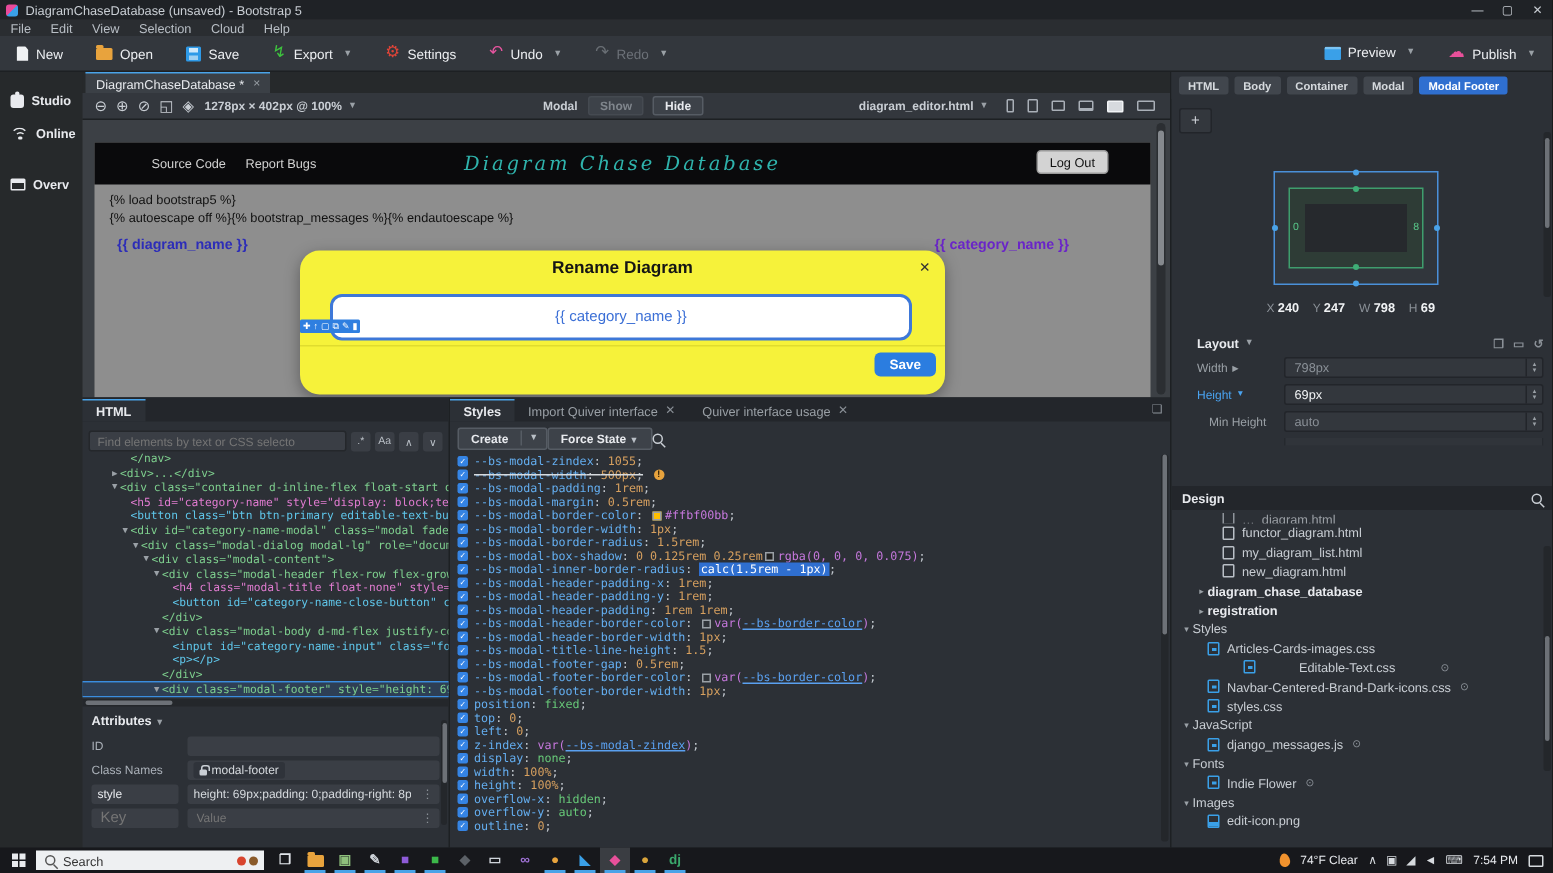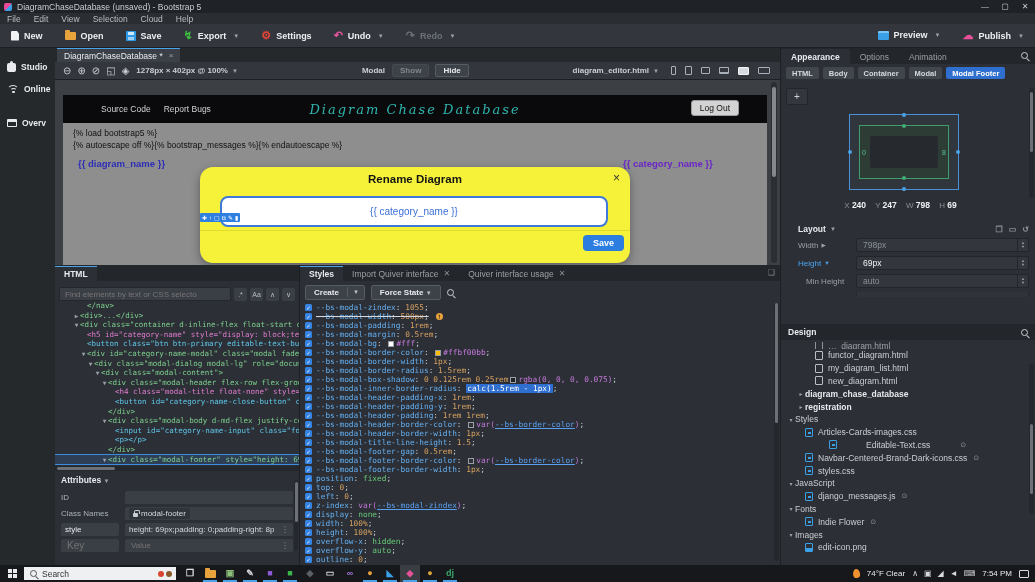--- a/index.html
+++ b/index.html
@@ -6,21 +6,21 @@
   *{box-sizing:border-box}
   .screen{position:relative;width:1035px;height:582px;overflow:hidden;background:#26292b;
     font-family:"Liberation Sans",sans-serif;color:#d6dade;-webkit-font-smoothing:antialiased}
   
   .titlebar{position:absolute;top:0;left:0;right:0;height:13px;background:#1f2226;display:flex;align-items:center;font-size:8.5px;color:#c9ced4}
   .app-ico{width:8px;height:8px;margin:0 5px 0 4px;border-radius:2px;background:linear-gradient(135deg,#e84a9b 0 50%,#3aa0e8 50% 100%)}
   .wctl{margin-left:auto;display:flex;height:100%}
   .wctl span{width:20px;text-align:center;font-size:8px;color:#c9ced4;line-height:13px}
   .menubar{position:absolute;top:13px;height:11px;left:0;right:0;background:#2a2d31;display:flex;align-items:center;font-size:8.5px;color:#b9bfc6;gap:13px;padding-left:7px}
   .toolbar{position:absolute;top:24px;height:24px;left:0;right:0;background:#33373d;display:flex;align-items:center;font-size:9px;border-bottom:1px solid #1d2023}
-  .tbtn{display:flex;align-items:center;gap:5px;padding:0 11px;height:100%;color:#eceef1;font-weight:bold}
+  .tbtn{display:flex;align-items:center;gap:5px;padding:0 11px;height:100%;color:#eceef1;font-weight:normal}
   .tbtn .car{font-size:6px;color:#9aa0a6;margin-left:2px}
   .tbtn.disabled{color:#6c7178}
   .tb-right{margin-left:auto;display:flex}
   .glyph-ico{font-size:11px;line-height:11px}
   .ico-new{width:8px;height:10px;background:#f0f2f4;border-radius:1px;clip-path:polygon(0 0,70% 0,100% 30%,100% 100%,0 100%)}
   .ico-folder{width:11px;height:8px;background:#e8a33d;border-radius:1px;position:relative}
   .ico-folder:before{content:"";position:absolute;top:-2px;left:0;width:5px;height:2px;background:#e8a33d;border-radius:1px 1px 0 0}
   .ico-save{width:10px;height:10px;background:#2e9ae8;border-radius:1px;position:relative}
   .ico-save:before{content:"";position:absolute;top:1px;left:2px;width:6px;height:3px;background:#cfe8fa}
   .ico-save:after{content:"";position:absolute;bottom:1px;left:2px;width:6px;height:3px;background:#9fd0f2}
@@ -100,21 +100,21 @@
   .keybox{width:58px;height:13px;background:#3a3e45;border-radius:2px;color:#8a9097;font-size:8px;display:flex;align-items:center;padding:0 4px}
   .keybox.named{color:#e8eaee}
   .chip-lock{display:flex;align-items:center;gap:3px;background:#2f333a;border-radius:2px;padding:0 4px;height:11px}
   .lock{width:5px;height:4px;background:#c9ced4;border-radius:1px;position:relative;margin-top:2px}
   .lock:before{content:"";position:absolute;top:-3px;left:0.5px;width:4px;height:3px;border:1px solid #c9ced4;border-bottom:none;border-radius:2px 2px 0 0}
   .dots3{margin-left:auto;color:#8a9097;flex:none}
   .vbar-attr{position:absolute;right:1px;top:8px;width:4px;height:70px;background:#24272b;border-radius:2px}
   .vbar-attr i{position:absolute;left:0.5px;right:0.5px;top:2px;height:40px;background:#6d7177;border-radius:2px}
   
   .styles-panel{flex:1;background:#2c3036;position:relative}
-  .sp-btns{height:22px;display:flex;align-items:center;gap:6px;padding:0 5px}
+  .sp-btns{height:22px;display:flex;align-items:center;padding:0 5px}
   .spbtn{display:flex;align-items:center;background:#3d4249;border:1px solid #565c64;border-radius:2px;font-size:8px;font-weight:bold;color:#e8eaee}
   .spbtn .seg{padding:2px 8px}
   .spbtn .seg2{padding:2px 5px;border-left:1px solid #565c64;font-size:6px;color:#b9bfc6}
   .mag{position:relative;width:7px;height:7px;border:1.2px solid #c9ced4;border-radius:50%;display:inline-block}
   .mag:after{content:"";position:absolute;left:5px;top:5px;width:4px;height:1.2px;background:#c9ced4;transform:rotate(45deg);transform-origin:0 0}
   .rules{position:absolute;top:38px;left:0;right:8px;bottom:0;overflow:hidden;font-family:"DejaVu Sans Mono",monospace;font-size:7.8px;line-height:9px;white-space:nowrap;padding-left:5px}
   .rrow{height:9px;display:flex;align-items:center;gap:4px}
   .cbx{width:7px;height:7px;background:#3584e4;border-radius:1.5px;color:#fff;font-size:6px;line-height:7px;text-align:center;flex:none}
   .c-prop{color:#64aef0}.c-pun{color:#c2c8cf}.c-num{color:#d7a05f}.c-kw{color:#67c878}.c-col{color:#c678dd}.c-var{color:#c678dd}
   .c-link{color:#5aa0f0;text-decoration:underline}
@@ -520,24 +520,20 @@
               <div class="rrow">
                 <span class="cbx">✓</span>
                 <span><span class="c-prop">--bs-modal-padding</span><span class="c-pun">: </span><span class="c-num">1rem</span><span class="c-pun">;</span></span>
               </div>
               <div class="rrow">
                 <span class="cbx">✓</span>
                 <span><span class="c-prop">--bs-modal-margin</span><span class="c-pun">: </span><span class="c-num">0.5rem</span><span class="c-pun">;</span></span>
               </div>
               <div class="rrow">
                 <span class="cbx">✓</span>
-                <span><span class="c-prop">--bs-modal-bg</span><span class="c-pun">: </span><span class="swatch" style="background: rgb(255, 255, 255);"></span><span class="c-col">#fff</span><span class="c-pun">;</span></span>
-              </div>
-              <div class="rrow">
-                <span class="cbx">✓</span>
                 <span><span class="c-prop">--bs-modal-border-color</span><span class="c-pun">: </span><span class="swatch" style="background: rgb(255, 191, 0);"></span><span class="c-col">#ffbf00bb</span><span class="c-pun">;</span></span>
               </div>
               <div class="rrow">
                 <span class="cbx">✓</span>
                 <span><span class="c-prop">--bs-modal-border-width</span><span class="c-pun">: </span><span class="c-num">1px</span><span class="c-pun">;</span></span>
               </div>
               <div class="rrow">
                 <span class="cbx">✓</span>
                 <span><span class="c-prop">--bs-modal-border-radius</span><span class="c-pun">: </span><span class="c-num">1.5rem</span><span class="c-pun">;</span></span>
               </div>
@@ -627,26 +623,20 @@
               </div>
             </div>
           <div class="sp-scroll">
               <i></i>
             </div>
         </div>
       </div>
     </div>
 
     <div class="inspector">
-      <div class="insp-tabs" id="insp-tabs">
-        <div class="itab active">Appearance</div>
-          <div class="itab">Options</div>
-          <div class="itab">Animation</div>
-          <span class="mag insp-search"></span>
-      </div>
       <div class="crumbs" id="crumbs">
           <span class="crumb">HTML</span>
           <span class="crumb">Body</span>
           <span class="crumb">Container</span>
           <span class="crumb">Modal</span>
           <span class="crumb active">Modal Footer</span>
         </div>
       <div class="styleattr-row">
         <div class="plus-btn">+</div>
       </div>

